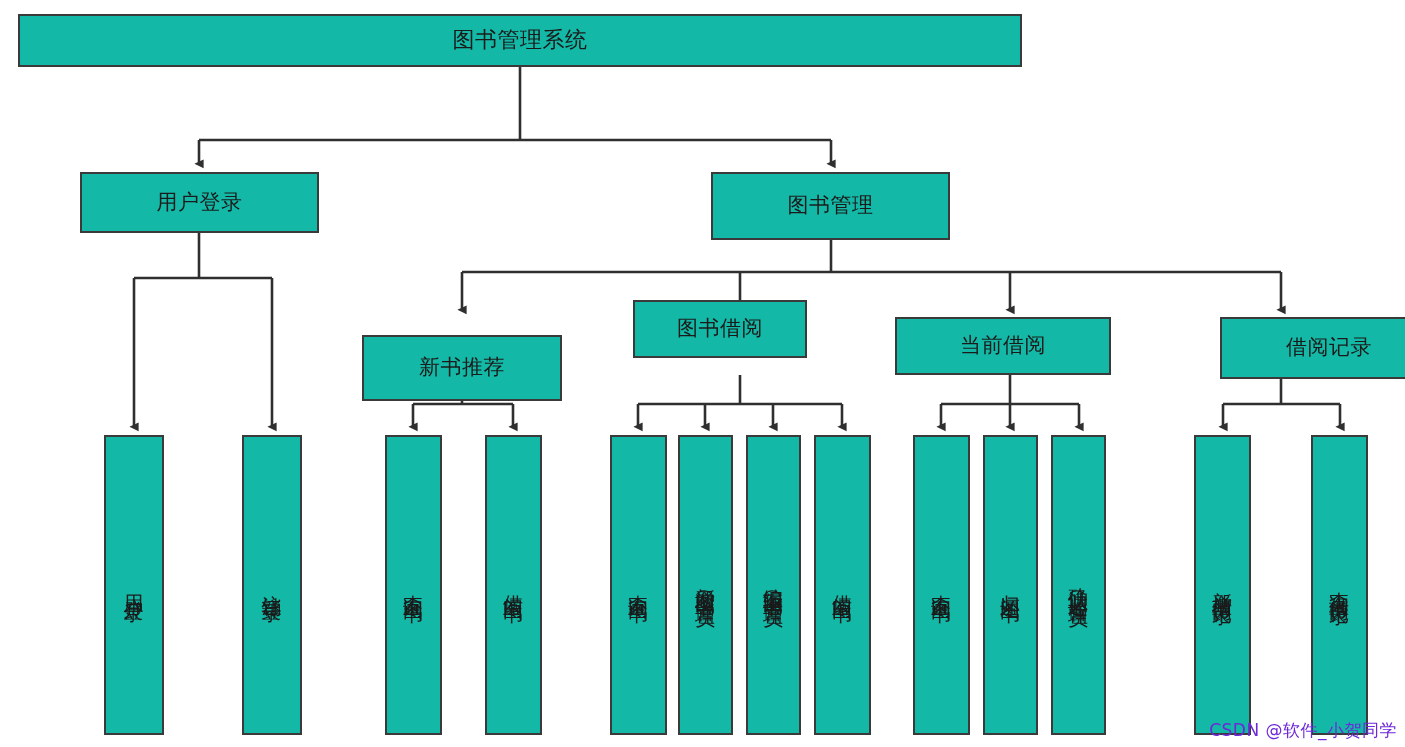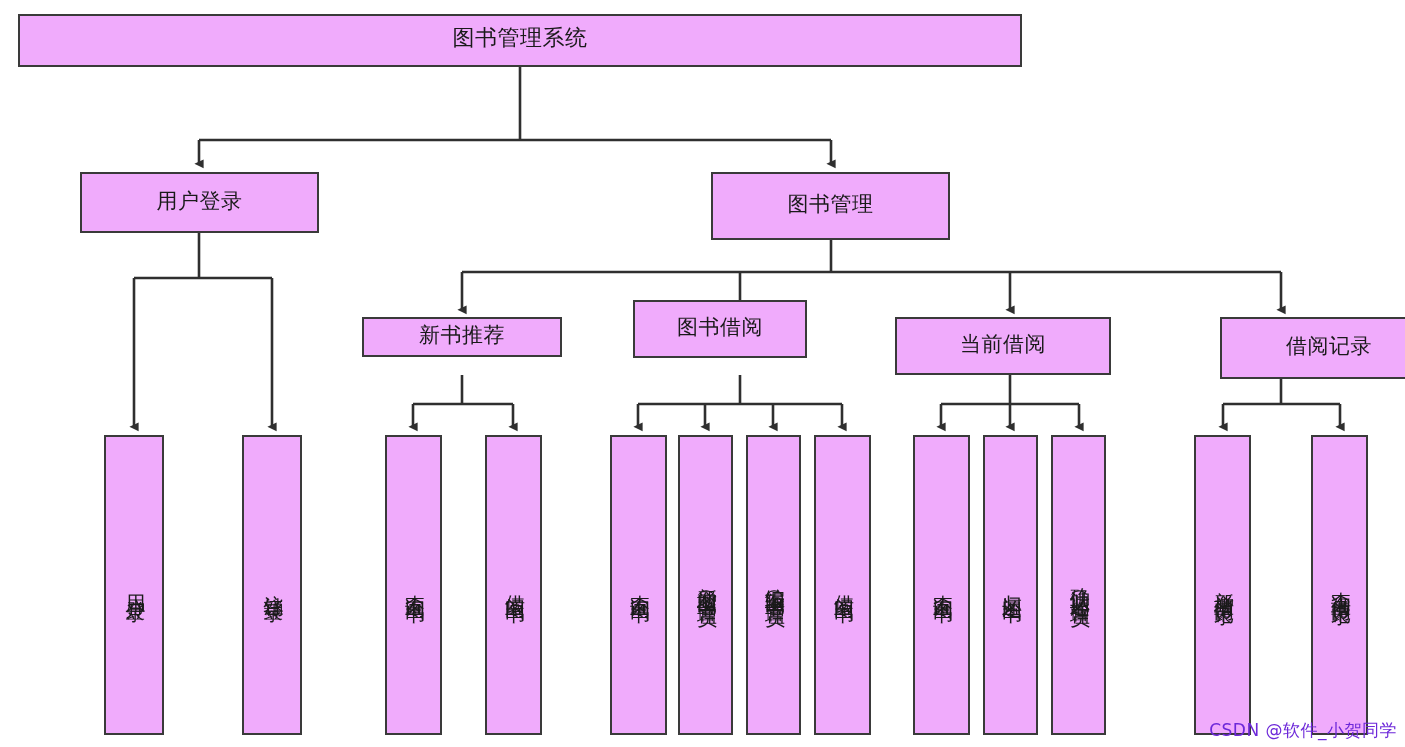--- a/index.html
+++ b/index.html
@@ -21,27 +21,26 @@
   #edge-layer {
     position: absolute;
     left: 0;
     top: 0;
     width: 1405px;
     height: 747px;
   }
   .node {
     position: absolute;
     box-sizing: border-box;
-    background: #f0abfc;
+    background: #14b8a6;
     border: 2.5px solid #3a3a3a;
     display: flex;
     align-items: center;
     justify-content: center;
     z-index: 3;
-    font-family: Liberation Mono, monospace;
   }
   .node-label {
     color: #1a1a1a;
     font-size: 21px;
     line-height: 1.12;
     letter-spacing: 0.5px;
     white-space: nowrap;
     text-align: center;
     user-select: none;
   }
@@ -129,21 +128,21 @@
   </div>
 
   <div class="node node-l1" style="left:80px; top:172px; width:239px; height:61px;">
     <span class="node-label">用户登录</span>
   </div>
 
   <div class="node node-l1" style="left:711px; top:172px; width:239px; height:68px;">
     <span class="node-label">图书管理</span>
   </div>
 
-  <div class="node node-l2" style="left:362px; top:317px; width:200px; height:40px;">
+  <div class="node node-l2" style="left:362px; top:335px; width:200px; height:66px;">
     <span class="node-label">新书推荐</span>
   </div>
 
   <div class="node node-l2" style="left:633px; top:300px; width:174px; height:58px;">
     <span class="node-label">图书借阅</span>
   </div>
 
   <div class="node node-l2" style="left:895px; top:317px; width:216px; height:58px;">
     <span class="node-label">当前借阅</span>
   </div>

